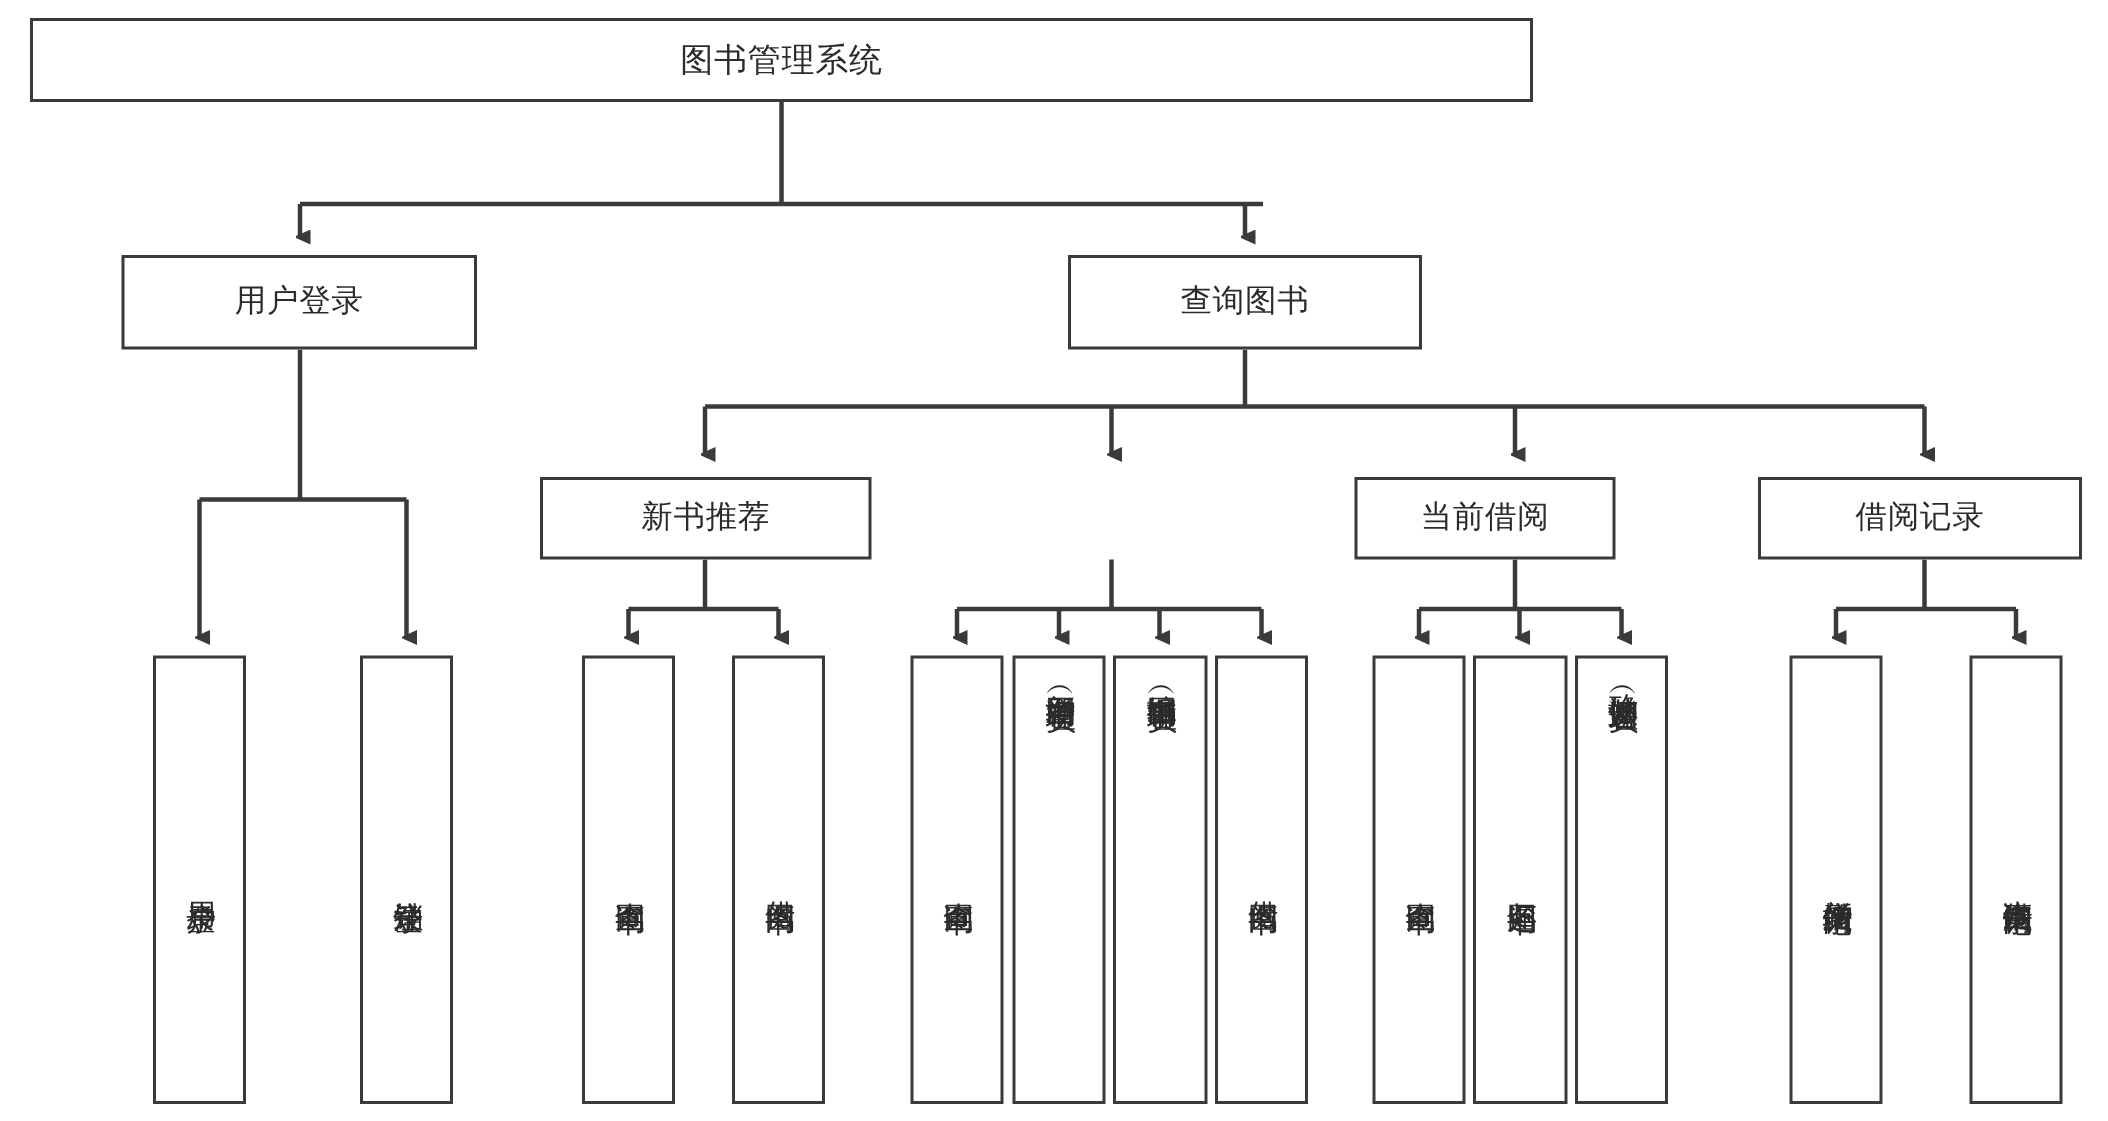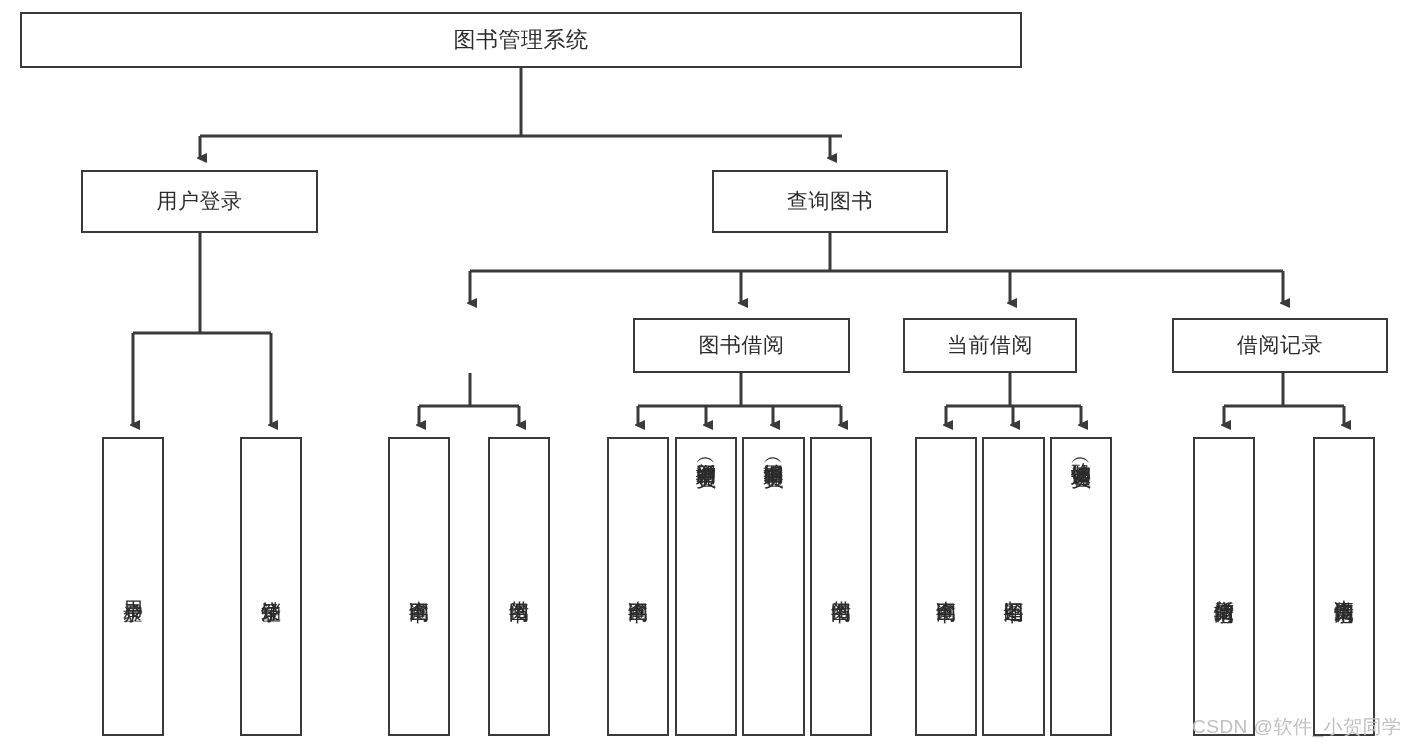--- a/index.html
+++ b/index.html
@@ -133,24 +133,24 @@
   </div>
 
   <div class="node level1" style="left:81px; top:170px; width:237px; height:63px;">
     <span class="node-label">用户登录</span>
   </div>
 
   <div class="node level1" style="left:712px; top:170px; width:236px; height:63px;">
     <span class="node-label">查询图书</span>
   </div>
 
-
-  <div class="node level2" style="left:633px; top:318px; width:217px; height:55px;">
-    <span class="node-label">图书借阅</span>
-  </div>
+  <div class="node level2" style="left:360px; top:318px; width:221px; height:55px;">
+    <span class="node-label">新书推荐</span>
+  </div>
+
 
   <div class="node level2" style="left:903px; top:318px; width:174px; height:55px;">
     <span class="node-label">当前借阅</span>
   </div>
 
   <div class="node level2" style="left:1172px; top:318px; width:216px; height:55px;">
     <span class="node-label">借阅记录</span>
   </div>
 
   <div class="node leaf mid" style="left:102px; top:437px; width:62px; height:299px;">
@@ -198,17 +198,14 @@
   </div>
 
   <div class="node leaf mid" style="left:1193px; top:437px; width:62px; height:299px;">
     <span class="node-label">新增借阅记录</span>
   </div>
 
   <div class="node leaf mid" style="left:1313px; top:437px; width:62px; height:299px;">
     <span class="node-label">查询借阅记录</span>
   </div>
 
-  <div class="watermark" style="left:1192px; top:714px;">
-    <span>CSDN @软件_小贺同学</span>
-  </div>
 
 </div>
 
 </body></html>

